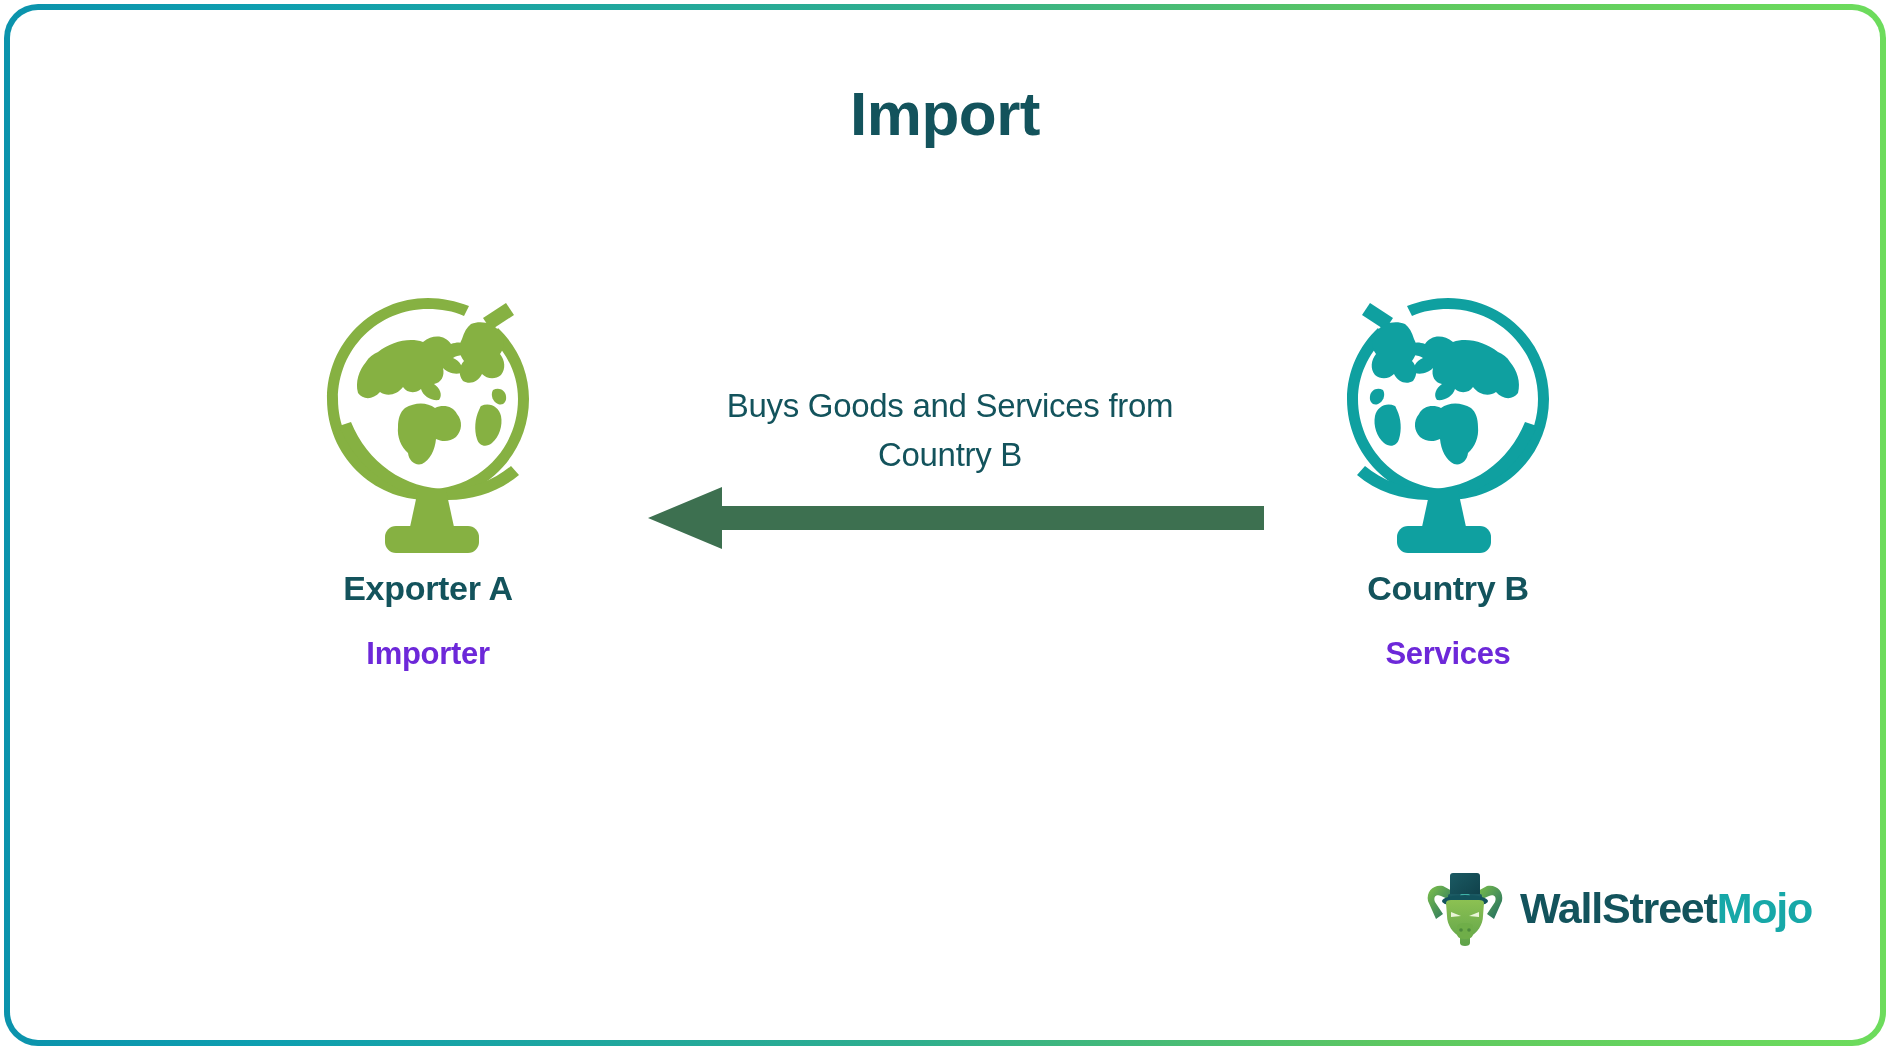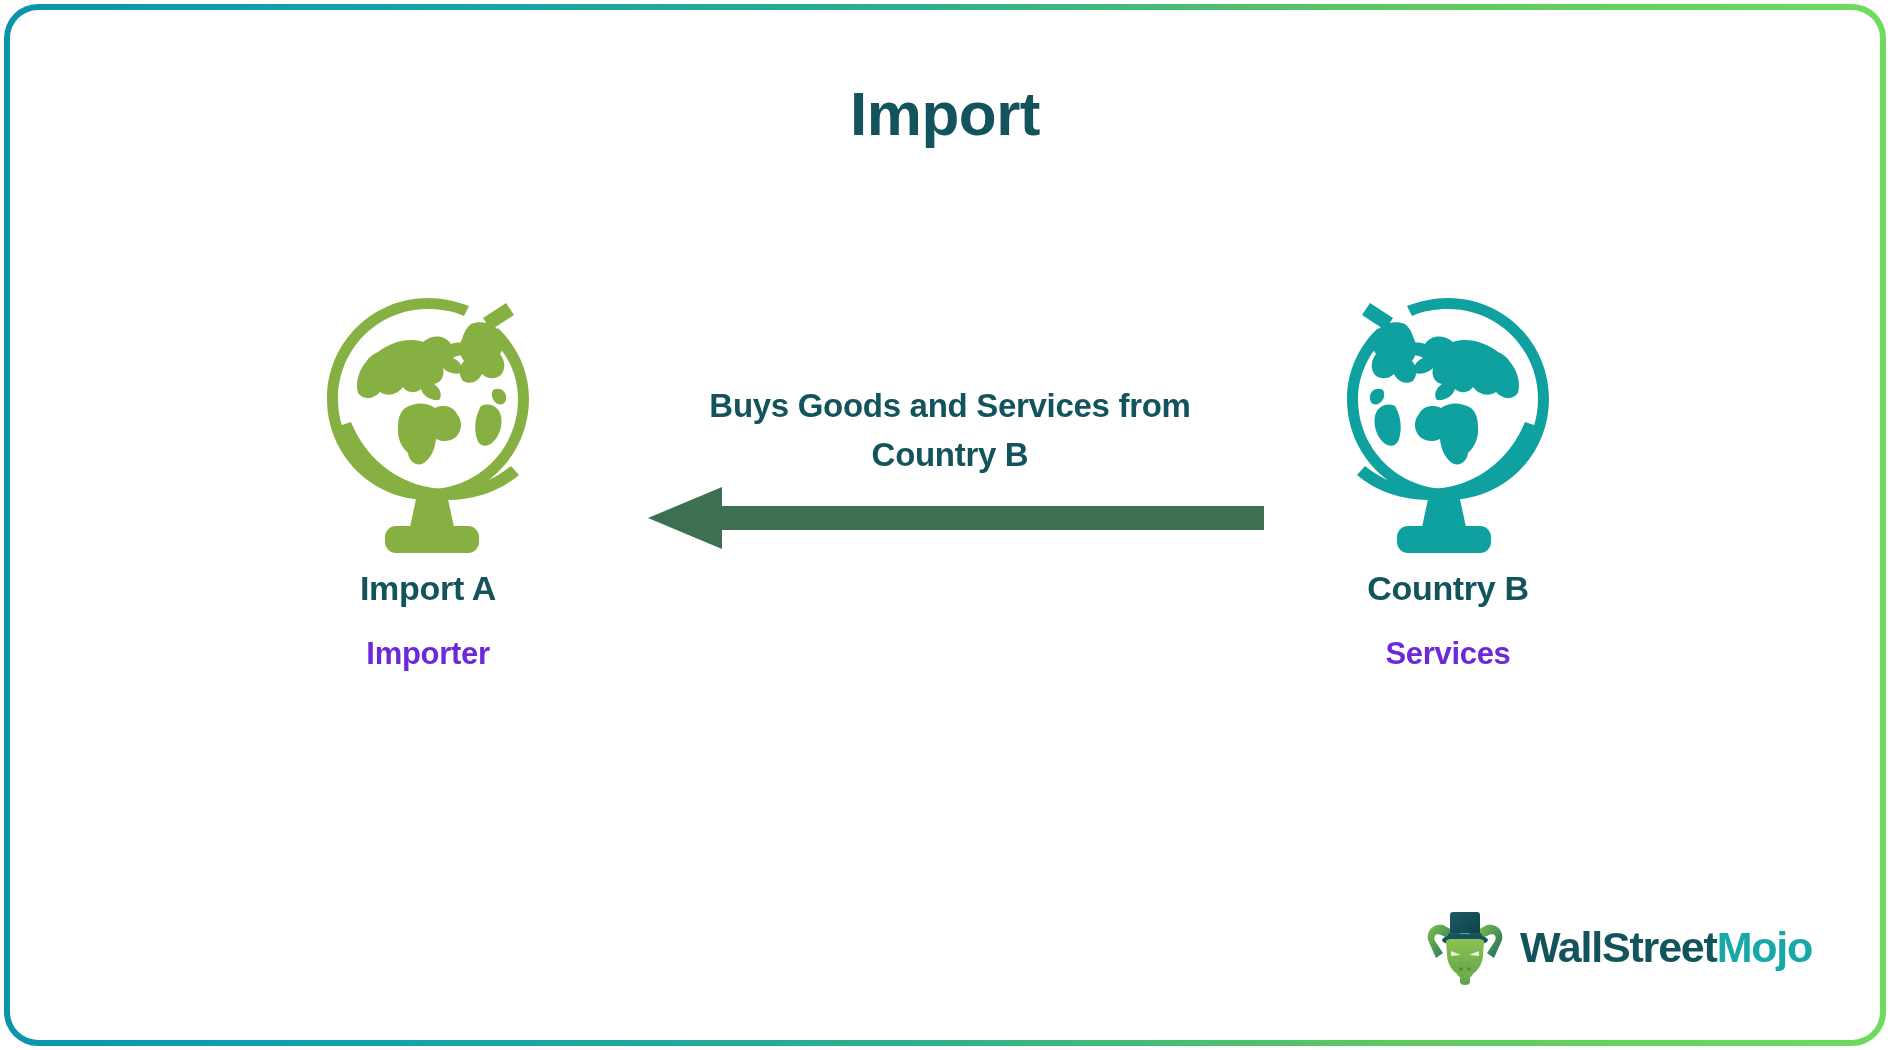--- a/index.html
+++ b/index.html
@@ -82,35 +82,35 @@
 
   
   #flow-label {
     position: absolute;
     left: 600px;
     top: 382px;
     width: 700px;
     text-align: center;
     font-size: 33px;
     line-height: 1.48;
-    font-weight: bold;
+    font-weight: normal;
     color: #13535c;
     letter-spacing: -0.3px;
   }
   #flow-arrow {
     position: absolute;
     left: 648px;
     top: 487px;
   }
 
   
   #logo {
     position: absolute;
     left: 1424px;
-    top: 908px;
+    top: 869px;
     display: flex;
     align-items: center;
     gap: 14px;
   }
   #logo-wordmark {
     font-size: 43px;
     font-weight: bold;
     letter-spacing: -1.2px;
     white-space: nowrap;
   }
@@ -198,21 +198,21 @@
         <path d="M158 116
                  C 167 112, 176 117, 178 126
                  C 180 136, 176 147, 169 153
                  C 163 158, 156 156, 154 149
                  C 151 140, 152 128, 156 120
                  C 157 118, 157 117, 158 116 Z"></path>
 
         <path d="M170 100 C 176 97, 182 100, 183 106 C 184 112, 180 116, 175 114 C 170 112, 167 105, 170 100 Z"></path>
       </g>
     </svg>
-    <div class="country-name">Import A</div>
+    <div class="country-name">Exporter A</div>
     <div class="country-role">Importer</div>
   </div>
 
   <div class="globe-block" id="globe-right-block">
     <svg class="globe-svg" width="210" height="265" viewBox="0 0 210 265" aria-hidden="true">
       <g fill="#0fa0a0" transform="translate(210,0) scale(-1,1)">
         <path d="M105 8
                  C 49 8, 4 53, 4 109
                  C 4 165, 49 210, 105 210
                  C 161 210, 206 165, 206 109

